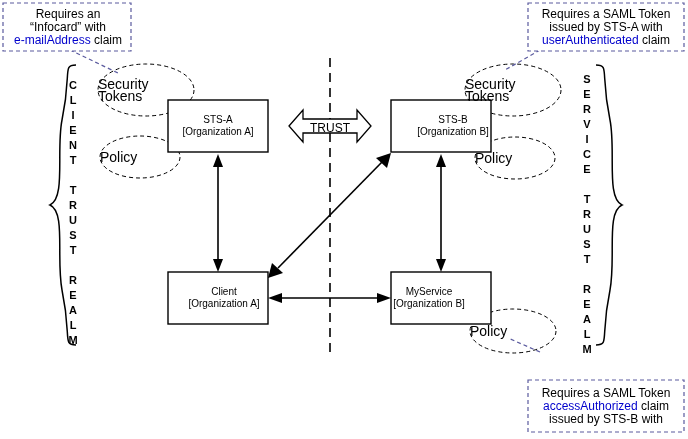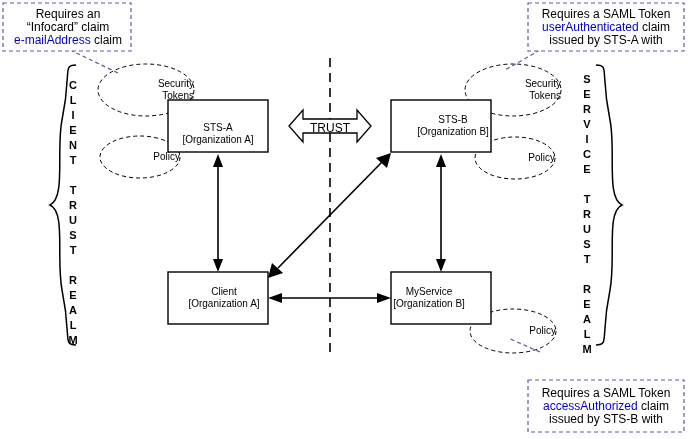--- a/index.html
+++ b/index.html
@@ -52,22 +52,22 @@
     letter-spacing: 0px;
   }
   .trust-label {
     position: absolute;
     font-size: 12px;
     color: #000000;
     text-align: center;
   }
   .ellipse-label {
     position: absolute;
-    text-align: right;
-    font-size: 10px;
+    text-align: left;
+    font-size: 14px;
     line-height: 12px;
     color: #000000;
     white-space: pre;
   }
 </style>
 </head>
 <body>
 
 <div id="stage">
 
@@ -110,21 +110,21 @@
     <line x1="70" y1="50" x2="118" y2="73" stroke="#5a5a9e" stroke-width="1.2" stroke-dasharray="4,3"></line>
     <rect x="3" y="3" width="128" height="48" fill="#fff" stroke="#5a5a9e" stroke-width="1.2" stroke-dasharray="4,3"></rect>
 
     <line x1="540" y1="50" x2="505" y2="70" stroke="#5a5a9e" stroke-width="1.2" stroke-dasharray="4,3"></line>
     <rect x="528" y="3" width="156" height="48" fill="#fff" stroke="#5a5a9e" stroke-width="1.2" stroke-dasharray="4,3"></rect>
 
     <line x1="540" y1="352" x2="508" y2="338" stroke="#5a5a9e" stroke-width="1.2" stroke-dasharray="4,3"></line>
     <rect x="528" y="380" width="156" height="52" fill="#fff" stroke="#5a5a9e" stroke-width="1.2" stroke-dasharray="4,3"></rect>
   </svg>
 
-  <div class="node-label" style="left:168px; top:114px; width:100px;margin-top:8px;"><span>STS-A</span><br><span>[Organization A]</span></div>
+  <div class="node-label" style="left:168px; top:114px; width:100px;"><span>STS-A</span><br><span>[Organization A]</span></div>
 
   <div class="node-label" style="left:391px; top:114px; width:124px;"><span>STS-B</span><br><span>[Organization B]</span></div>
 
   <div class="node-label" style="left:168px; top:286px; width:112px;"><span>Client</span><br><span>[Organization A]</span></div>
 
   <div class="node-label" style="left:391px; top:286px; width:76px;"><span>MyService</span><br><span>[Organization B]</span></div>
 
   <div class="ellipse-label" style="left:98px; top:78px; width:96px;"><span>Security</span><br><span>Tokens</span></div>
 
   <div class="ellipse-label" style="left:100px; top:151px; width:80px;"><span>Policy</span></div>
@@ -174,27 +174,27 @@
       <div>&nbsp;</div>
       <div>R</div>
       <div>E</div>
       <div>A</div>
       <div>L</div>
       <div>M</div>
     </div>
 
   <div class="callout-text" id="callout-0" style="left:11px; top:8px; width:114px; text-align:center;">
       <div><span>Requires an</span></div>
-      <div><span>“Infocard” claim</span></div>
+      <div><span>“Infocard” with</span></div>
       <div><span class="claim">e-mailAddress</span><span> claim</span></div>
     </div>
   <div class="callout-text" id="callout-1" style="left:534px; top:8px; width:144px; text-align:center;">
       <div><span>Requires a SAML Token</span></div>
+      <div><span>issued by STS-A with</span></div>
       <div><span class="claim">userAuthenticated</span><span> claim</span></div>
-      <div><span>issued by STS-A with</span></div>
     </div>
   <div class="callout-text" id="callout-2" style="left:534px; top:387px; width:144px; text-align:center;">
       <div><span>Requires a SAML Token</span></div>
       <div><span class="claim">accessAuthorized</span><span> claim</span></div>
       <div><span>issued by STS-B with</span></div>
     </div>
 
 </div>
 
 </body></html>

